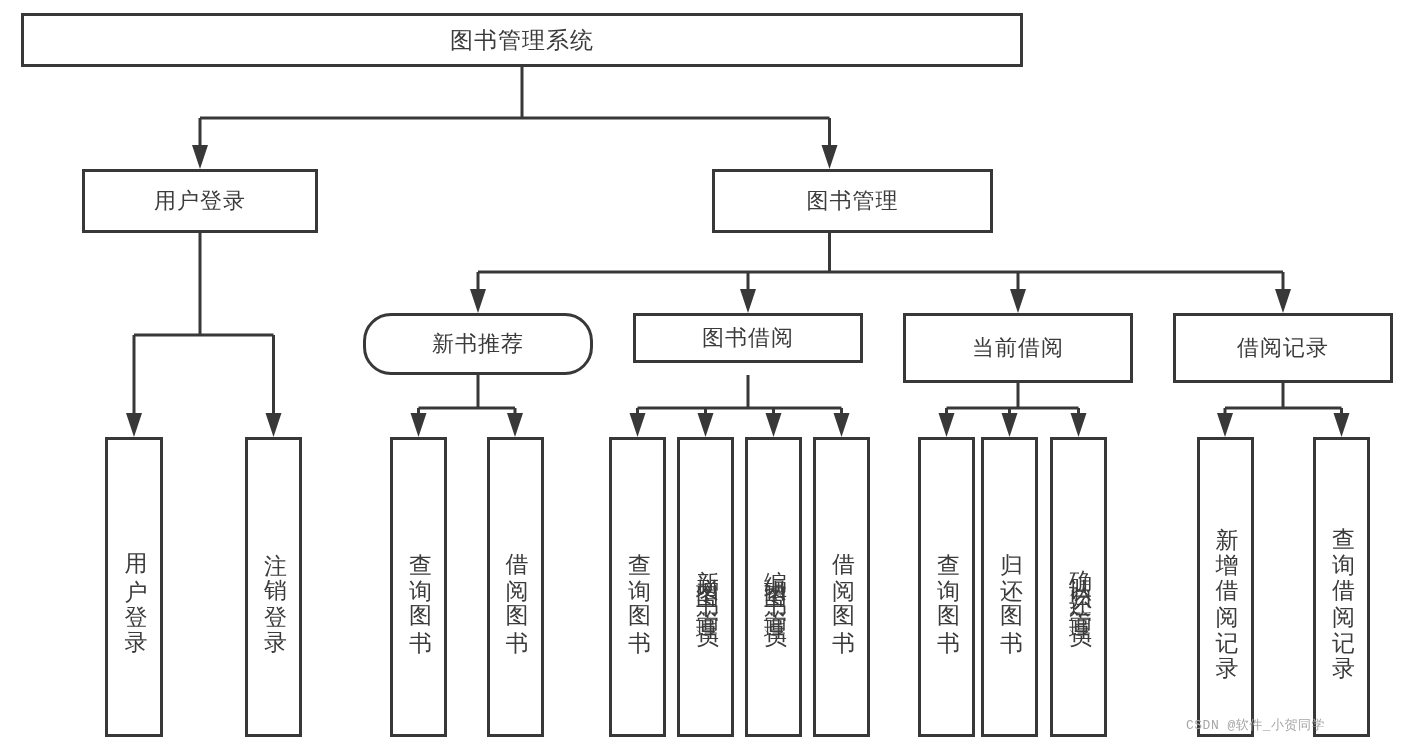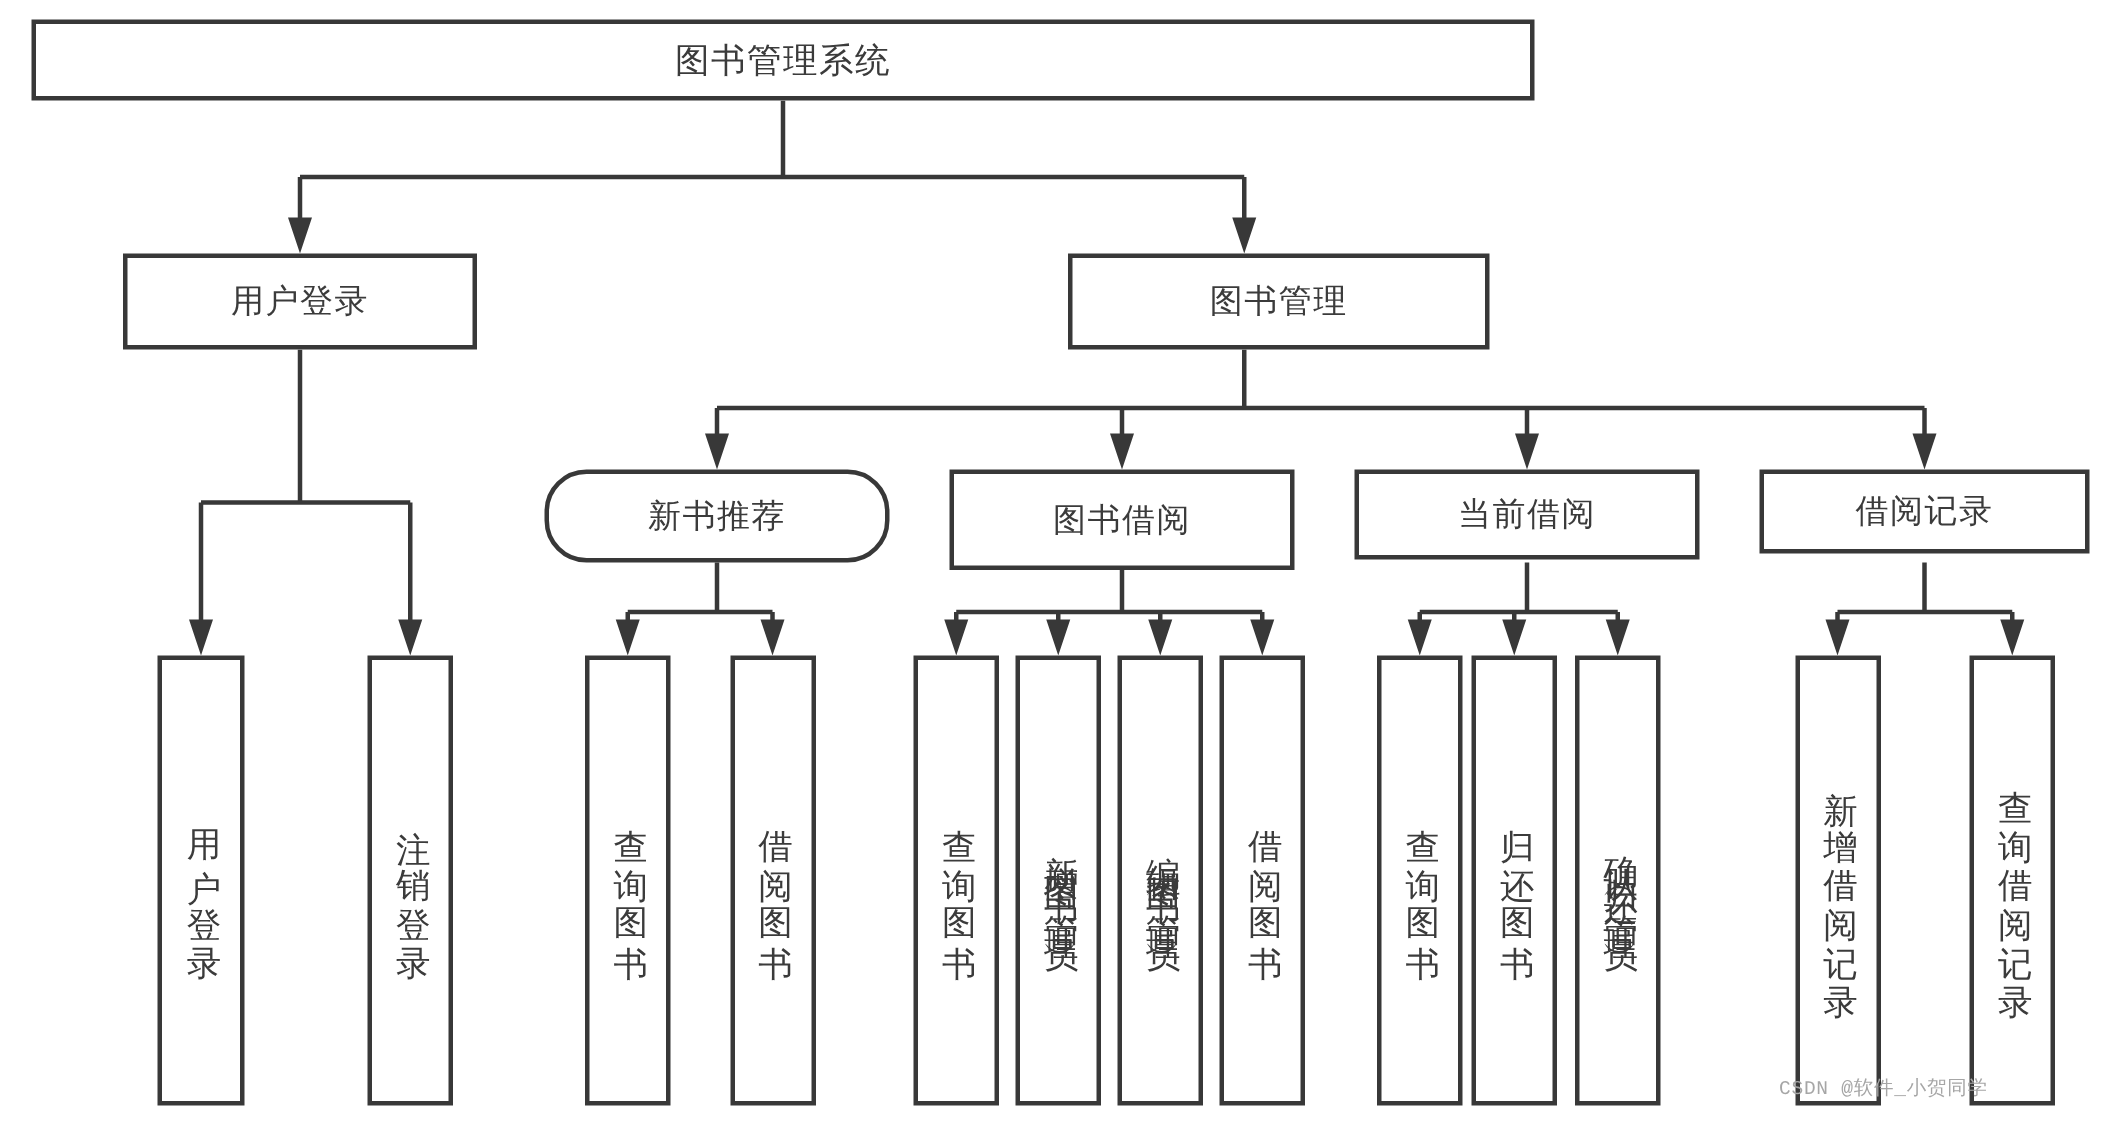--- a/index.html
+++ b/index.html
@@ -59,27 +59,27 @@
   <div class="node" style="left:82px;top:169px;width:236px;height:64px;">
     <span class="label">用户登录</span>
   </div>
   <div class="node" style="left:712px;top:169px;width:281px;height:64px;">
     <span class="label">图书管理</span>
   </div>
 
   <div class="node" style="left:363px;top:313px;width:230px;height:62px;border-radius:28px;">
     <span class="label">新书推荐</span>
   </div>
-  <div class="node" style="left:633px;top:313px;width:230px;height:67px;">
+  <div class="node" style="left:633px;top:313px;width:230px;height:50px;">
     <span class="label">图书借阅</span>
   </div>
-  <div class="node" style="left:903px;top:313px;width:230px;height:60px;text-align:right;">
+  <div class="node" style="left:903px;top:313px;width:230px;height:70px;text-align:right;">
     <span class="label">当前借阅</span>
   </div>
-  <div class="node" style="left:1173px;top:313px;width:220px;height:56px;">
+  <div class="node" style="left:1173px;top:313px;width:220px;height:70px;">
     <span class="label">借阅记录</span>
   </div>
 
   <div class="node leaf" style="left:105px;top:437px;width:58px;height:300px;">
     <span class="label" style="letter-spacing: 26px;">用户登录</span>
   </div>
   <div class="node leaf" style="left:245px;top:437px;width:57px;height:300px;">
     <span class="label" style="letter-spacing: 26px;">注销登录</span>
   </div>
 

